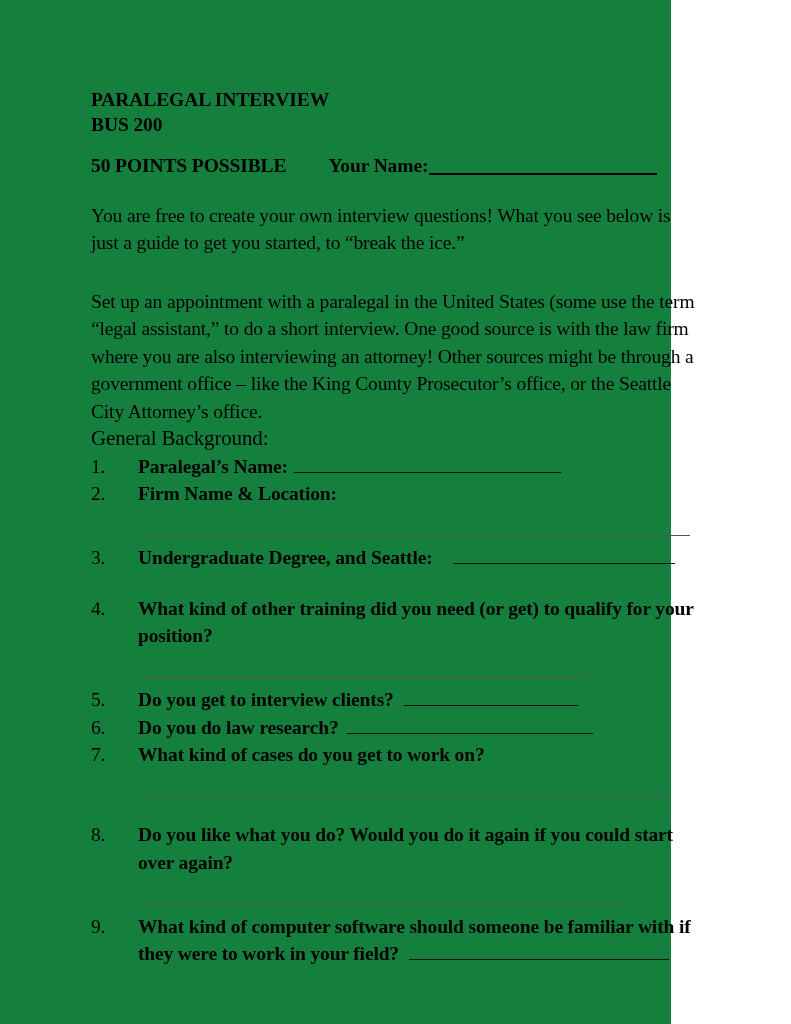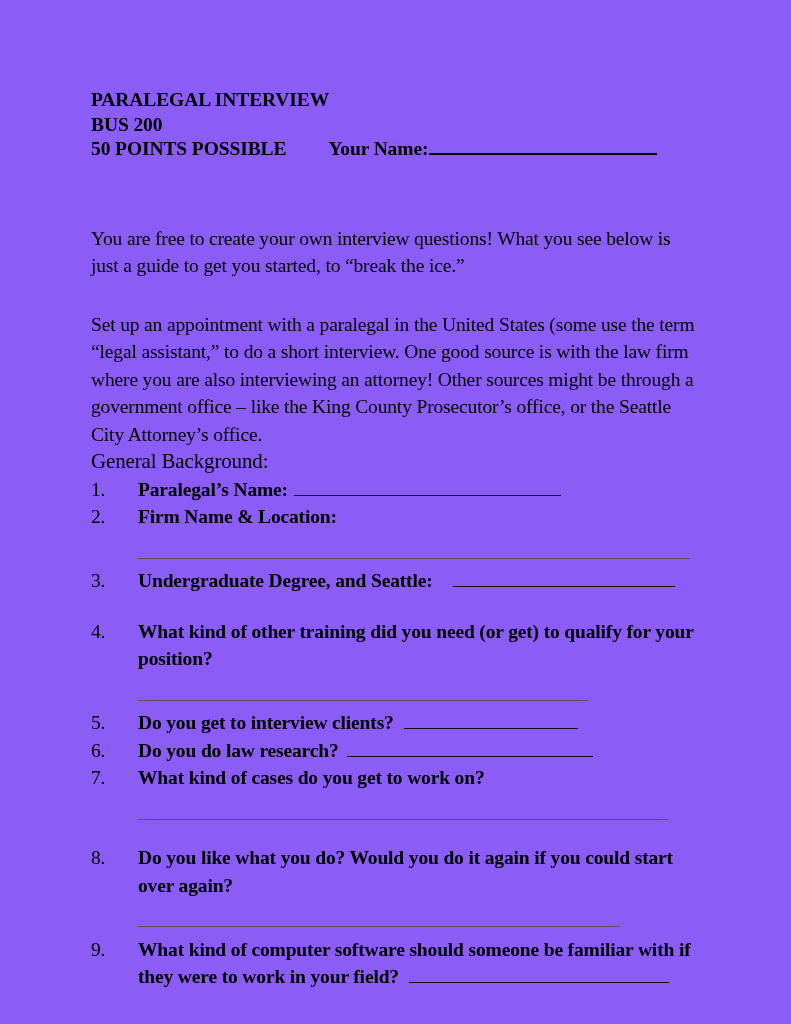--- a/index.html
+++ b/index.html
@@ -14,23 +14,23 @@
     position: relative;
     font-family: "Liberation Serif", "DejaVu Serif", serif;
     color: #000000;
     overflow: hidden;
   }
 
   .page {
     position: absolute;
     left: 0;
     top: 0;
-    width: 791px;
+    width: 671px;
     height: 1024px;
-    background: #8b5cf6;
+    background: #15803d;
   }
 
   
   .content {
     position: absolute;
     left: 91px;
     top: 88px;
     width: 610px;
   }
 
@@ -39,40 +39,40 @@
     font-weight: bold;
     font-size: 19.5px;
     line-height: 24.5px;
     letter-spacing: -0.1px;
   }
   .header-line {
     white-space: pre;
   }
   .header-line-3 {
     display: flex;
-    align-items: flex-start;
+    align-items: center;
+    margin-top: 17px;
   }
   .points-label { white-space: pre; }
   .yourname-gap { display: inline-block; width: 42px; }
   .yourname-label { white-space: pre; }
   .name-blank {
     display: inline-block;
     width: 228px;
     border-bottom: 2.5px solid #000;
     height: 0.82em;
     margin-left: 1px;
   }
 
   
   .para {
     font-size: 19.5px;
     line-height: 27.5px;
     text-align: left;
     letter-spacing: -0.15px;
-    margin-top: 40px;
   }
   .para.gap-before { margin-top: 31px; }
   .para.indent-first { text-indent: 6px; }
 
   
   .section-label {
     font-size: 21px;
     line-height: 27.5px;
     letter-spacing: -0.15px;
   }

